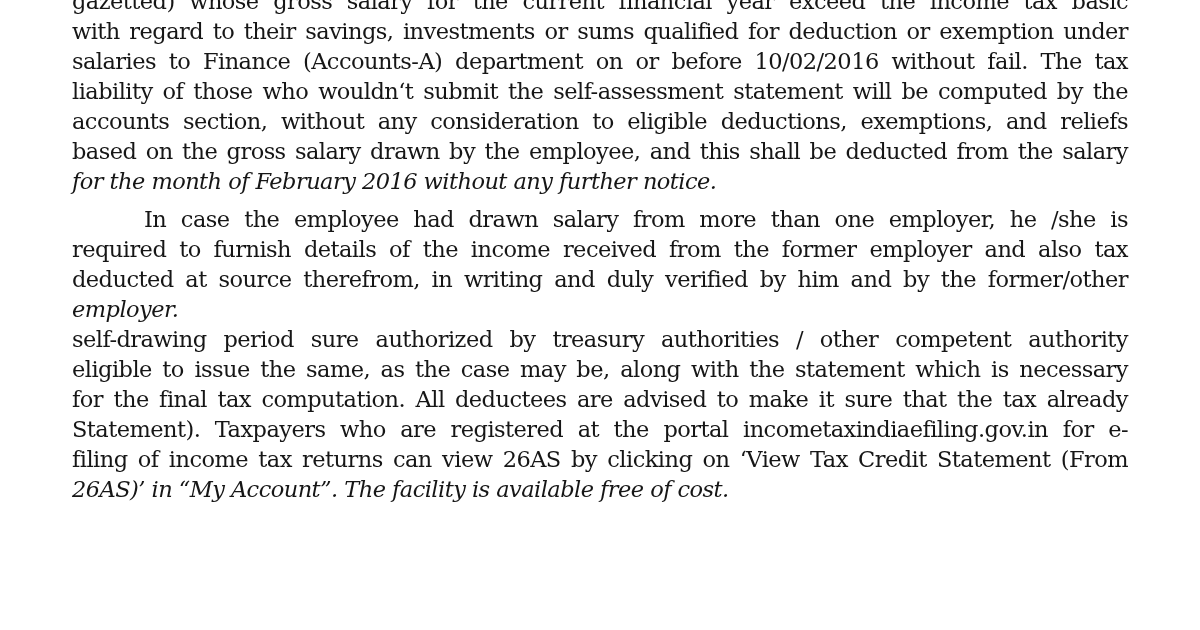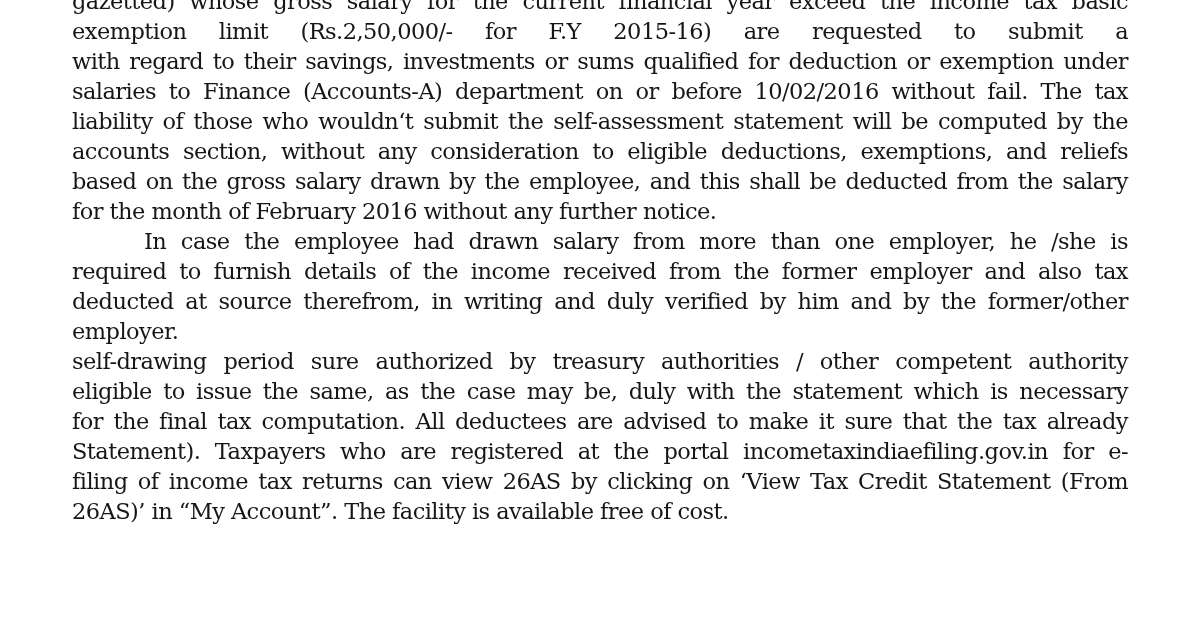--- a/index.html
+++ b/index.html
@@ -20,51 +20,50 @@
     letter-spacing: -0.55px;
     word-spacing: 0px;
   }
   .line {
     display: block;
     height: 30px;
     white-space: nowrap;
     text-align: justify;
     text-align-last: justify;
   }
-  .line.last { text-align-last: left; }
-  .line.indent { padding-left: 72px; }
+  .line.last { text-align-last: left; font-style: italic; }
+  .line.indent { padding-left: 72px; margin-top: 8px; }
   .link { text-underline-offset: 3px; text-decoration-thickness: 1px; }
   .seg { display: inline; margin-top: 48px; }
 </style>
 </head>
 <body>
 
 <div class="page">
 
   <div>
     <span class="line">gazetted) whose gross salary for the current financial year exceed the income tax basic</span>
-    <span class="line">exemption limit (Rs.2,50,000/- for F.Y 2015-16) are requested to submit a</span>
     <span class="line">with regard to their savings, investments or sums qualified for deduction or exemption under</span>
     <span class="line">salaries to Finance (Accounts-A) department on or before 10/02/2016 without fail. The tax</span>
     <span class="line">liability of those who wouldn‘t submit the self-assessment statement will be computed by the</span>
     <span class="line">accounts section, without any consideration to eligible deductions, exemptions, and reliefs</span>
     <span class="line">based on the gross salary drawn by the employee, and this shall be deducted from the salary</span>
     <span class="line last">for the month of February 2016 without any further notice.</span>
   </div>
 
   <div>
     <span class="line indent">In case the employee had drawn salary from more than one employer, he /she is</span>
     <span class="line">required to furnish details of the income received from the former employer and also tax</span>
     <span class="line">deducted at source therefrom, in writing and duly verified by him and by the former/other</span>
     <span class="line last">employer.</span>
   </div>
 
   <div>
     <span class="line">self-drawing period sure authorized by treasury authorities / other competent authority</span>
-    <span class="line">eligible to issue the same, as the case may be, duly with the statement which is necessary</span>
+    <span class="line">eligible to issue the same, as the case may be, along with the statement which is necessary</span>
     <span class="line">for the final tax computation. All deductees are advised to make it sure that the tax already</span>
     <span class="line">
       <span class="seg">Statement). Taxpayers who are registered at the portal </span><a class="link seg">incometaxindiaefiling.gov.in</a><span class="seg"> for e-</span>
     </span>
     <span class="line">filing of income tax returns can view 26AS by clicking on ‘View Tax Credit Statement (From</span>
     <span class="line last">26AS)’ in “My Account”. The facility is available free of cost.</span>
   </div>
 </div>
 
 </body></html>

